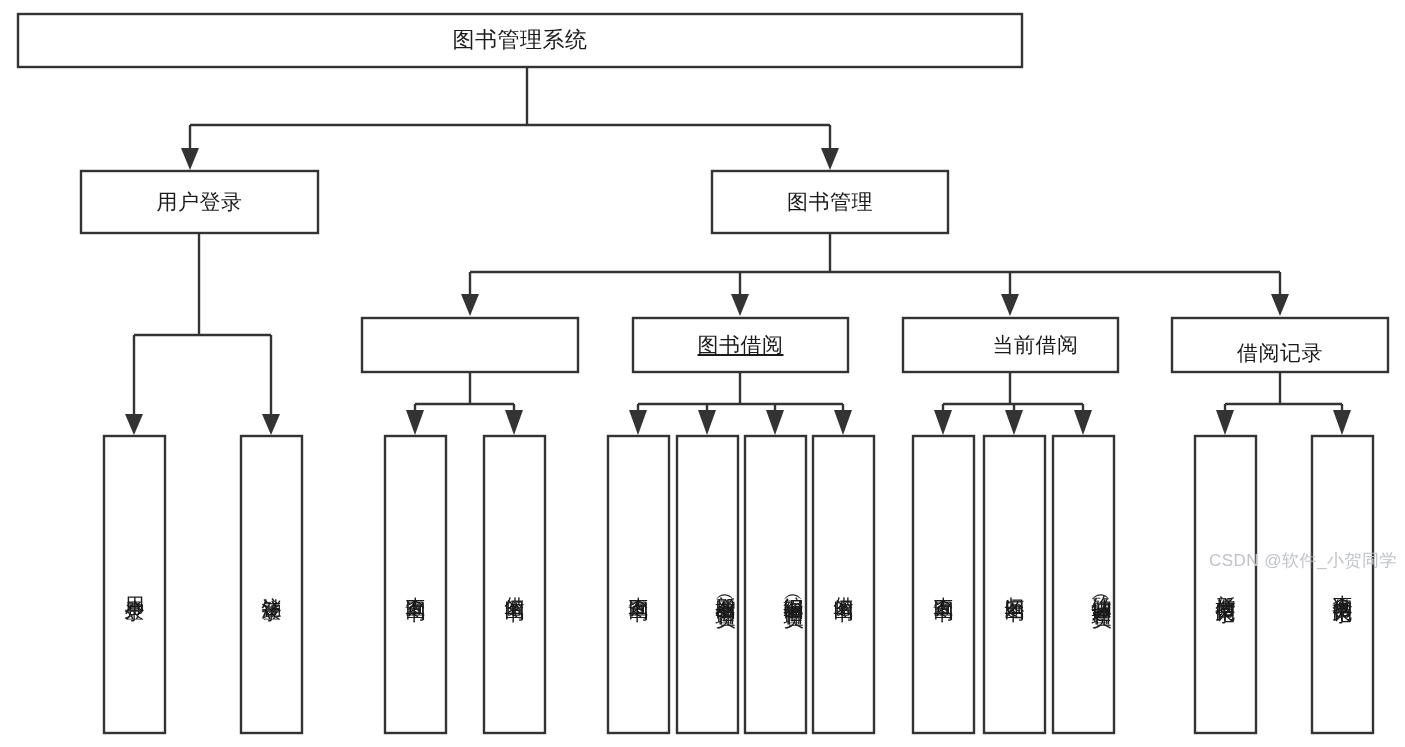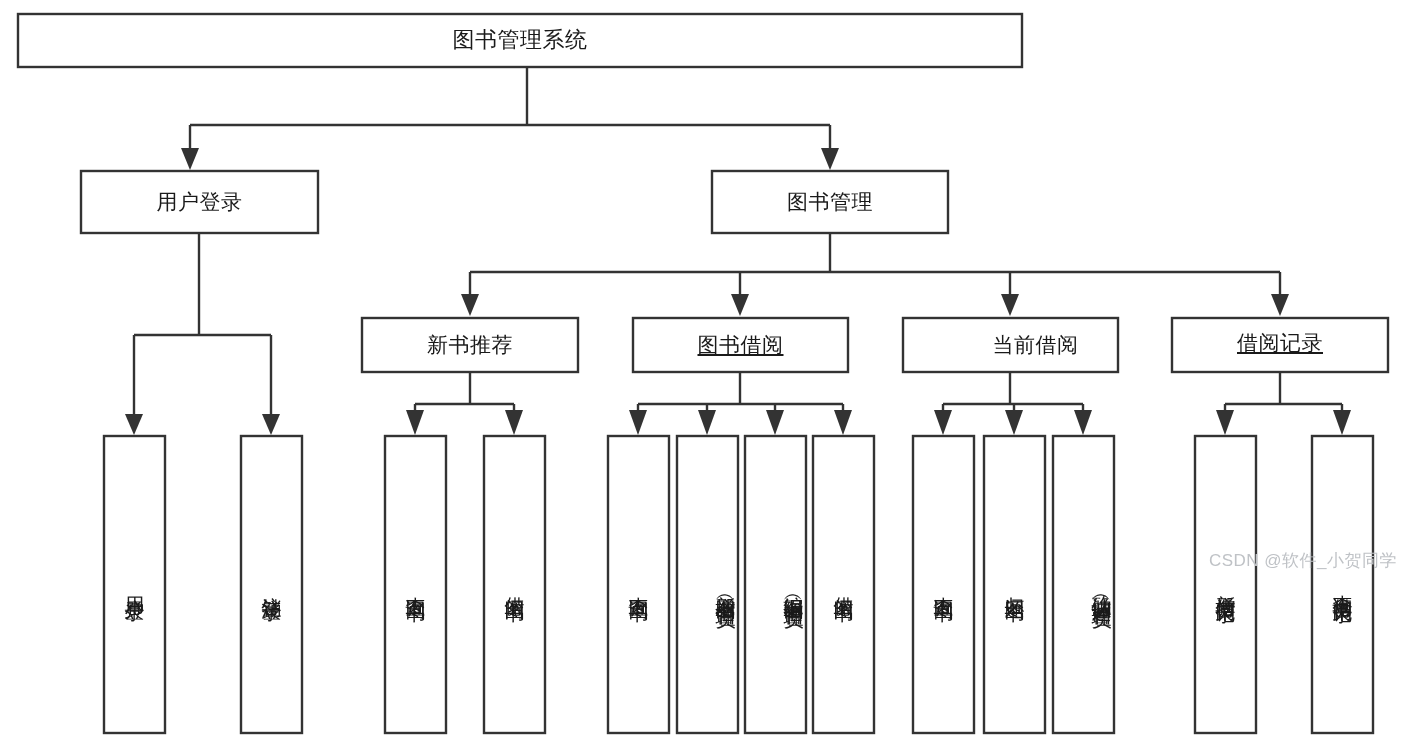--- a/index.html
+++ b/index.html
@@ -194,24 +194,23 @@
       <polygon class="arrow-head" points="1333,410 1351,410 1342,435"></polygon>
     </g>
 
   </svg>
 
   <div class="node-label-h node-label-root" style="left:18px; top:14px; width:1004px; height:53px;">图书管理系统</div>
 
   <div class="node-label-h" style="left:81px; top:171px; width:237px; height:62px;">用户登录</div>
   <div class="node-label-h" style="left:712px; top:171px; width:236px; height:62px;border-radius:12px;">图书管理</div>
 
-  <div class="node-label-h" style="left:362px; top:318px; width:216px; height:54px;">新书推荐</div>
   <div class="node-label-h" style="left:633px; top:318px; width:215px; height:54px;text-decoration:underline;">图书借阅</div>
   <div class="node-label-h" style="left:928px; top:318px; width:215px; height:54px;">当前借阅</div>
-  <div class="node-label-h" style="left:1172px; top:316px; width:216px; height:54px;text-decoration:underline;">借阅记录</div>
+  <div class="node-label-h" style="left:1172px; top:326px; width:216px; height:54px;">借阅记录</div>
 
   <div class="node-label-v" style="left:104px; top:436px; width:61px; height:297px;">用户登录</div>
   <div class="node-label-v" style="left:241px; top:436px; width:61px; height:297px;">注销登录</div>
 
   <div class="node-label-v" style="left:385px; top:436px; width:61px; height:297px;">查询图书</div>
   <div class="node-label-v" style="left:484px; top:436px; width:61px; height:297px;">借阅图书</div>
 
   <div class="node-label-v" style="left:608px; top:436px; width:61px; height:297px;">查询图书</div>
   <div class="node-label-v" style="left:677px; top:436px; width:61px; height:297px; align-items:flex-start; padding-top:8px; box-sizing:border-box;">新增图书（管理员）</div>
   <div class="node-label-v" style="left:745px; top:436px; width:61px; height:297px; align-items:flex-start; padding-top:8px; box-sizing:border-box;">编辑图书（管理员）</div>

